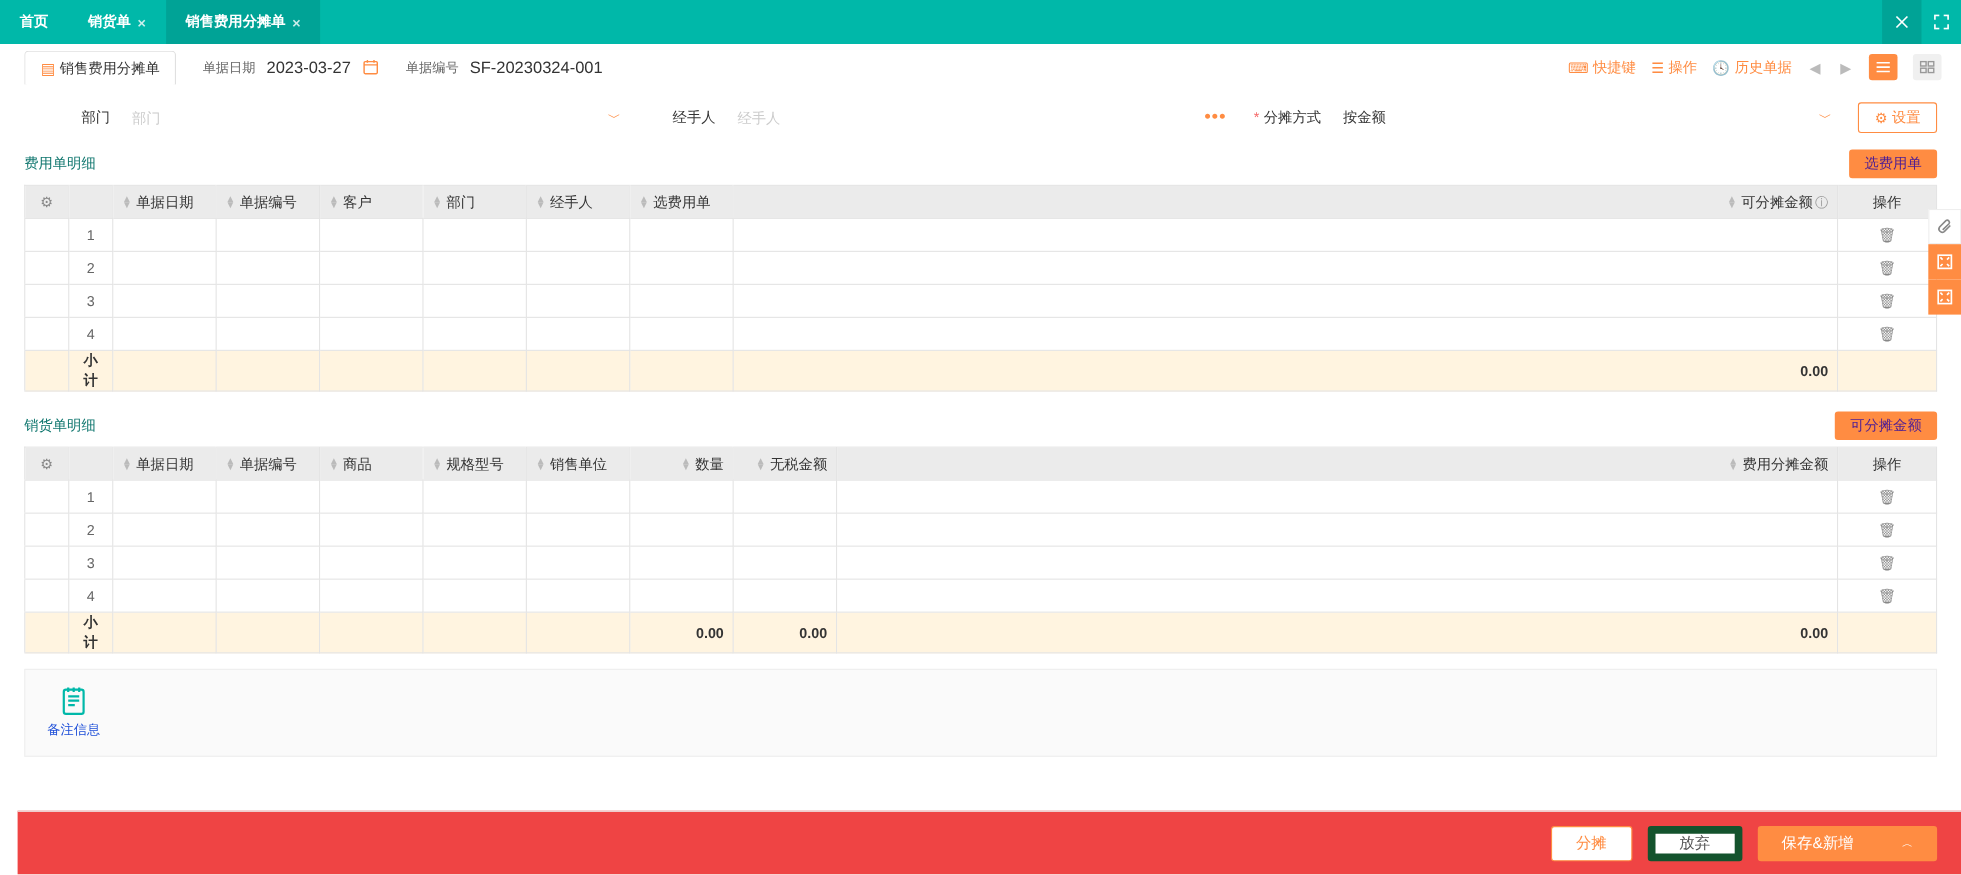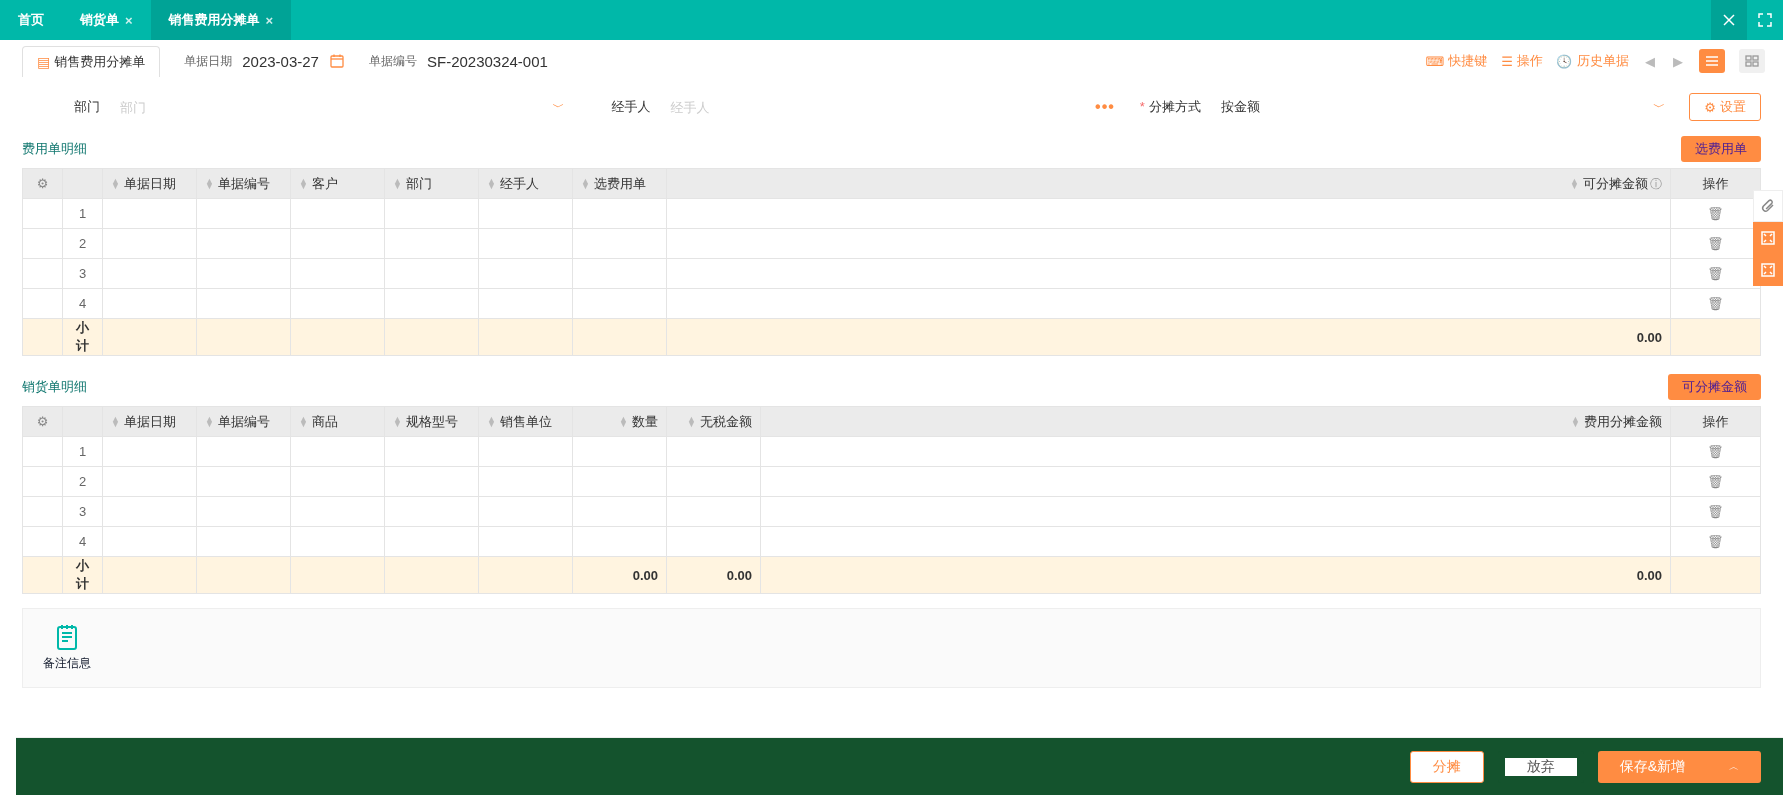--- a/index.html
+++ b/index.html
@@ -59,27 +59,27 @@
 .tbl .idx { text-align: center; color: #666; }
 .tbl .action-col { text-align: center; }
 .tbl .del-icon { color: #888; cursor: pointer; text-align:center; }
 .tbl .subtotal td { background: #fff4e0; font-weight: bold; }
 .tbl .subtotal .label { text-align: center; }
 .tbl .num-right { text-align: right; }
 .help-icon { color: #999; font-size: 12px; margin-left: 2px; }
 
 
 .remarks-box { margin: 14px 22px 0; border: 1px solid #eee; background: #fafafa; display: flex; padding: 14px 20px; align-items: flex-start; gap: 24px; height: 80px; }
-.remarks-left { display: flex; flex-direction: column; align-items: center; gap: 4px; color: #0f172a; font-size: 12px; }
+.remarks-left { display: flex; flex-direction: column; align-items: center; gap: 4px; color: #1d4ed8; font-size: 12px; }
 .remarks-icon { color: #00b8a9; font-size: 26px; }
 .remarks-input { flex: 1; border: none; background: transparent; outline: none; font-size: 13px; padding-top: 6px; }
 .remarks-input::placeholder { color: #ccc; }
 
 
-.footer { position: absolute; bottom: 0; left: 16px; right: 0; height: 58px; border-top: 1px solid #eee; display: flex; align-items: center; justify-content: flex-end; padding: 0 22px; gap: 14px; background: #14532d; }
+.footer { position: absolute; bottom: 0; left: 16px; right: 0; height: 58px; border-top: 1px solid #eee; display: flex; align-items: center; justify-content: flex-end; padding: 0 22px; gap: 14px; background: #ef4444; }
 .btn { height: 32px; padding: 0 22px; border-radius: 3px; cursor: pointer; font-size: 14px; display: flex; align-items: center; }
 .btn.outline { border: 1px solid #ff8c42; color: #ff8c42; background: #fff; }
 .btn.plain { border: 7px solid #14532d; color: #555; background: #fff; }
 .btn.primary { border: none; background: #ff8c42; color: #fff; gap: 36px; }
 .btn.primary .caret { margin-left: 8px; font-size: 10px; }
 
 
 .side-rail { position: absolute; right: 0; top: 190px; display: flex; flex-direction: column; }
 .rail-btn { width: 30px; height: 32px; display: flex; align-items: center; justify-content: center; cursor: pointer; font-size: 15px; }
 .rail-btn.grey { background: #fff; color: #888; border: 1px solid #eee; }

